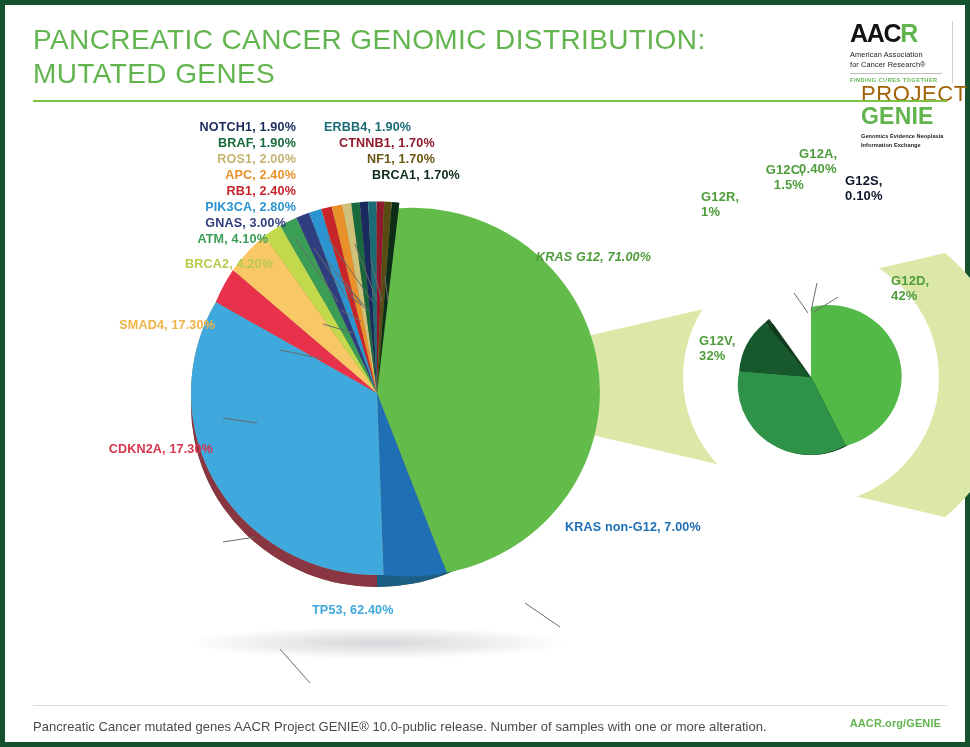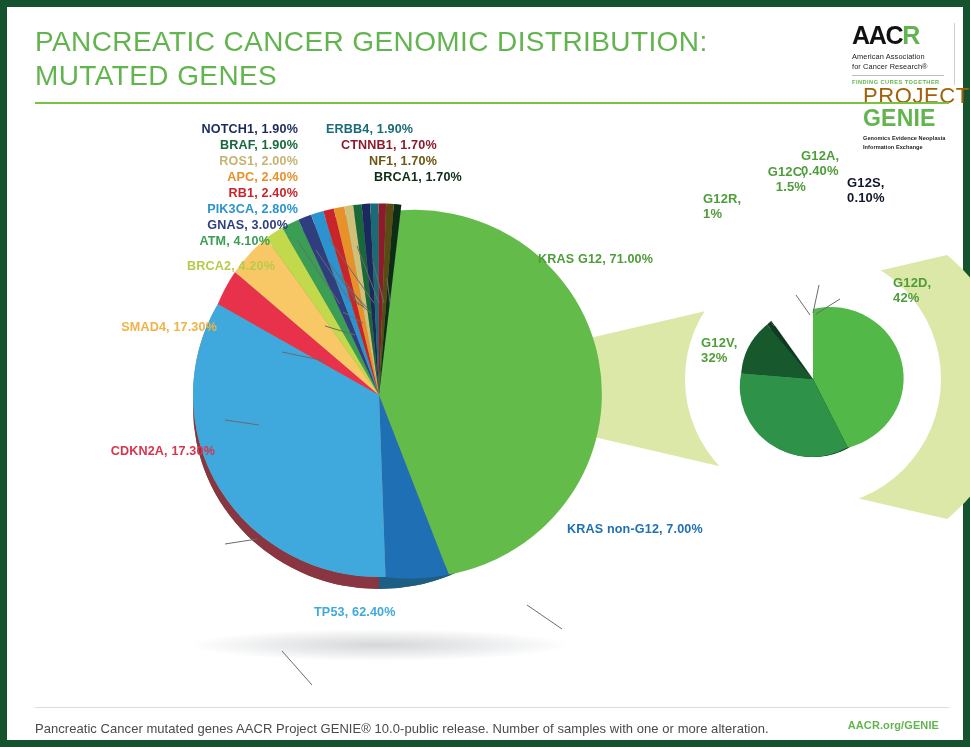--- a/index.html
+++ b/index.html
@@ -6,21 +6,21 @@
   body{
     width:970px;height:747px;overflow:hidden;
     background:#ffffff;
     font-family:"Liberation Sans","DejaVu Sans",sans-serif;
     -webkit-font-smoothing:antialiased;
   }
   #page{
     position:relative;width:970px;height:747px;
     background:#ffffff;
     box-sizing:border-box;
-    border:7px solid #14532d;
+    border:5px solid #14532d;
   }
   
   #header{position:absolute;left:0;top:0;width:970px;height:100px;}
   #title{
     position:absolute;left:28px;top:18px;width:700px;
     color:#62b54e;
     font-size:28px;letter-spacing:0.4px;line-height:1.20;
     font-weight:400;text-transform:uppercase;
   }
   #title .ln{display:block;}
@@ -204,21 +204,21 @@
     <div class="lbl r" style="left: 56px; top: 127px; width: 207px; color: rgb(58, 158, 85);">ATM, 4.10%</div>
     <div class="lbl r" style="left: 36px; top: 152px; width: 232px; color: rgb(183, 203, 74);">BRCA2, 4.20%</div>
     <div class="lbl r" style="left: 10px; top: 213px; width: 200px; color: rgb(239, 179, 71);">SMAD4, 17.30%</div>
     <div class="lbl r" style="left: 0px; top: 337px; width: 208px; color: rgb(216, 52, 76);">CDKN2A, 17.30%</div>
     <div class="lbl" style="left: 307px; top: 498px; color: rgb(63, 168, 221);">TP53, 62.40%</div>
     <div class="lbl" style="left: 560px; top: 415px; color: rgb(31, 111, 181);">KRAS non-G12, 7.00%</div>
     <div class="lbl" style="left: 319px; top: 15px; color: rgb(27, 107, 119);">ERBB4, 1.90%</div>
     <div class="lbl" style="left: 334px; top: 31px; color: rgb(142, 27, 45);">CTNNB1, 1.70%</div>
     <div class="lbl" style="left: 362px; top: 47px; color: rgb(107, 86, 18);">NF1, 1.70%</div>
     <div class="lbl" style="left: 367px; top: 63px; color: rgb(14, 45, 24);">BRCA1, 1.70%</div>
-    <div class="lbl" style="left: 531px; top: 145px; color: rgb(78, 156, 58);">KRAS G12, 71.00%</div>
+    <div class="lbl" style="left: 531px; top: 145px; color: rgb(78, 156, 58); font-style: italic;">KRAS G12, 71.00%</div>
 
     <div class="dlbl" style="left: 794px; top: 41px; color: rgb(78, 156, 58);">G12A,
 0.40%</div>
     <div class="dlbl r" style="left: 735px; top: 57px; width: 64px; text-align: right; color: rgb(78, 156, 58);">G12C,
 1.5%</div>
     <div class="dlbl" style="left: 840px; top: 68px; color: #0f172a;">G12S,
 0.10%</div>
     <div class="dlbl" style="left: 696px; top: 84px; color: rgb(78, 156, 58);">G12R,
 1%</div>
     <div class="dlbl" style="left: 886px; top: 168px; color: rgb(78, 156, 58);">G12D,

